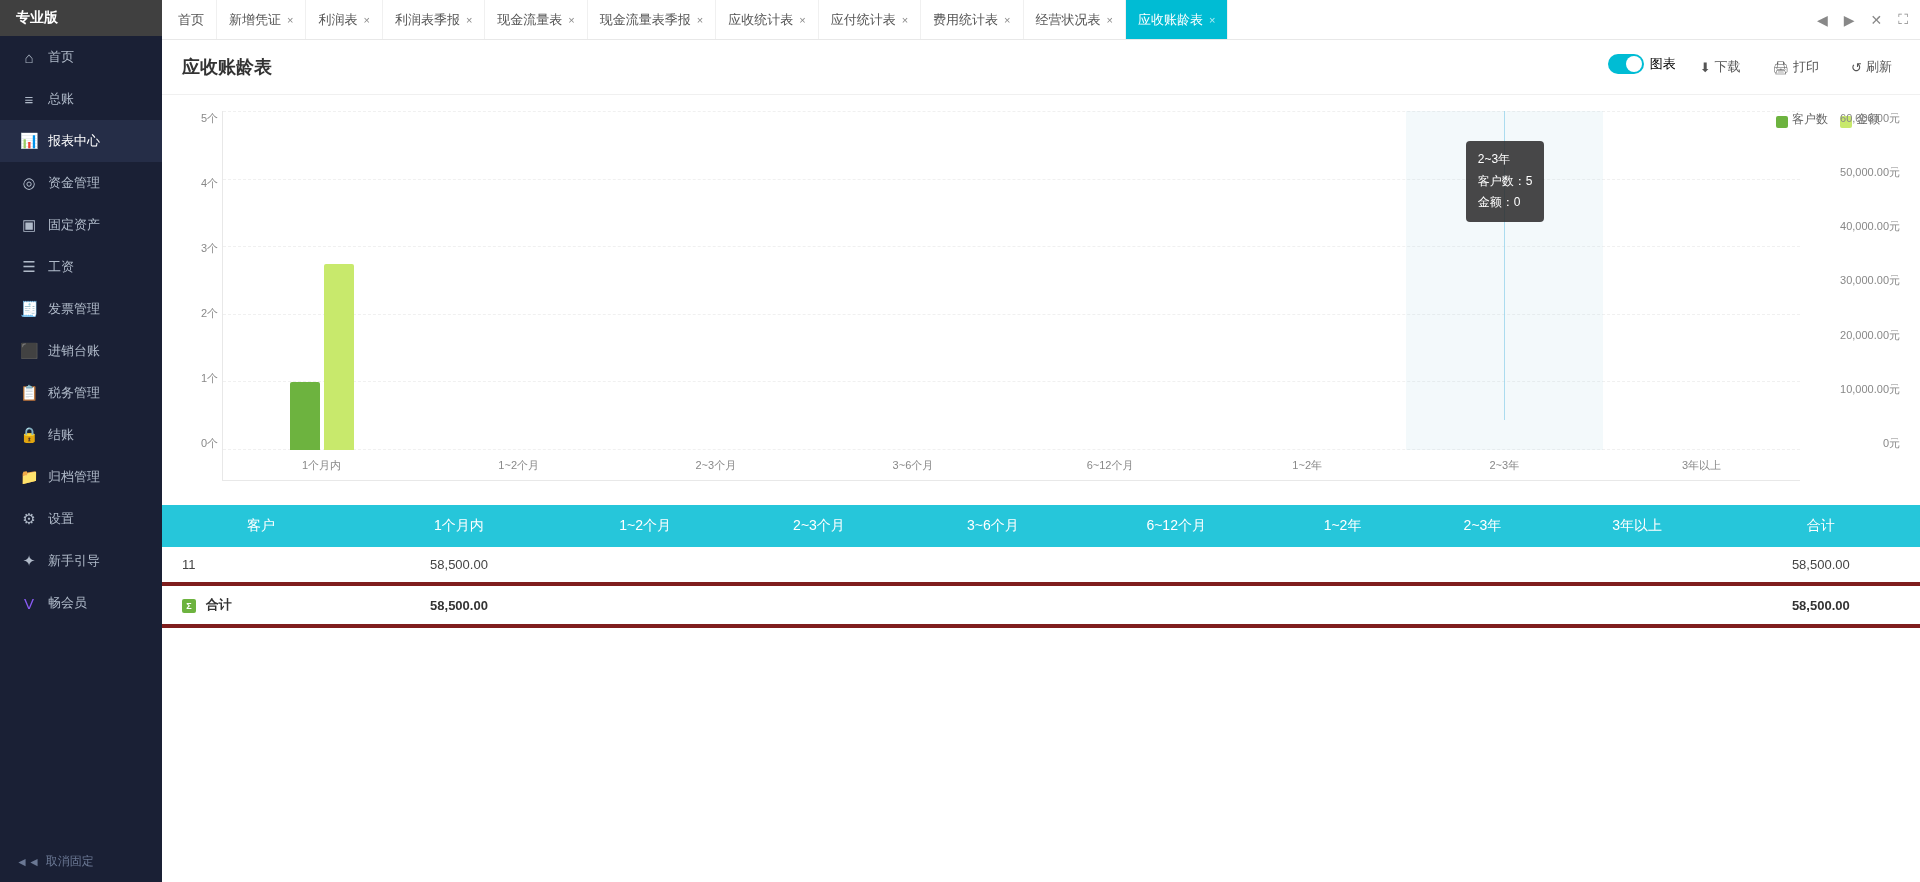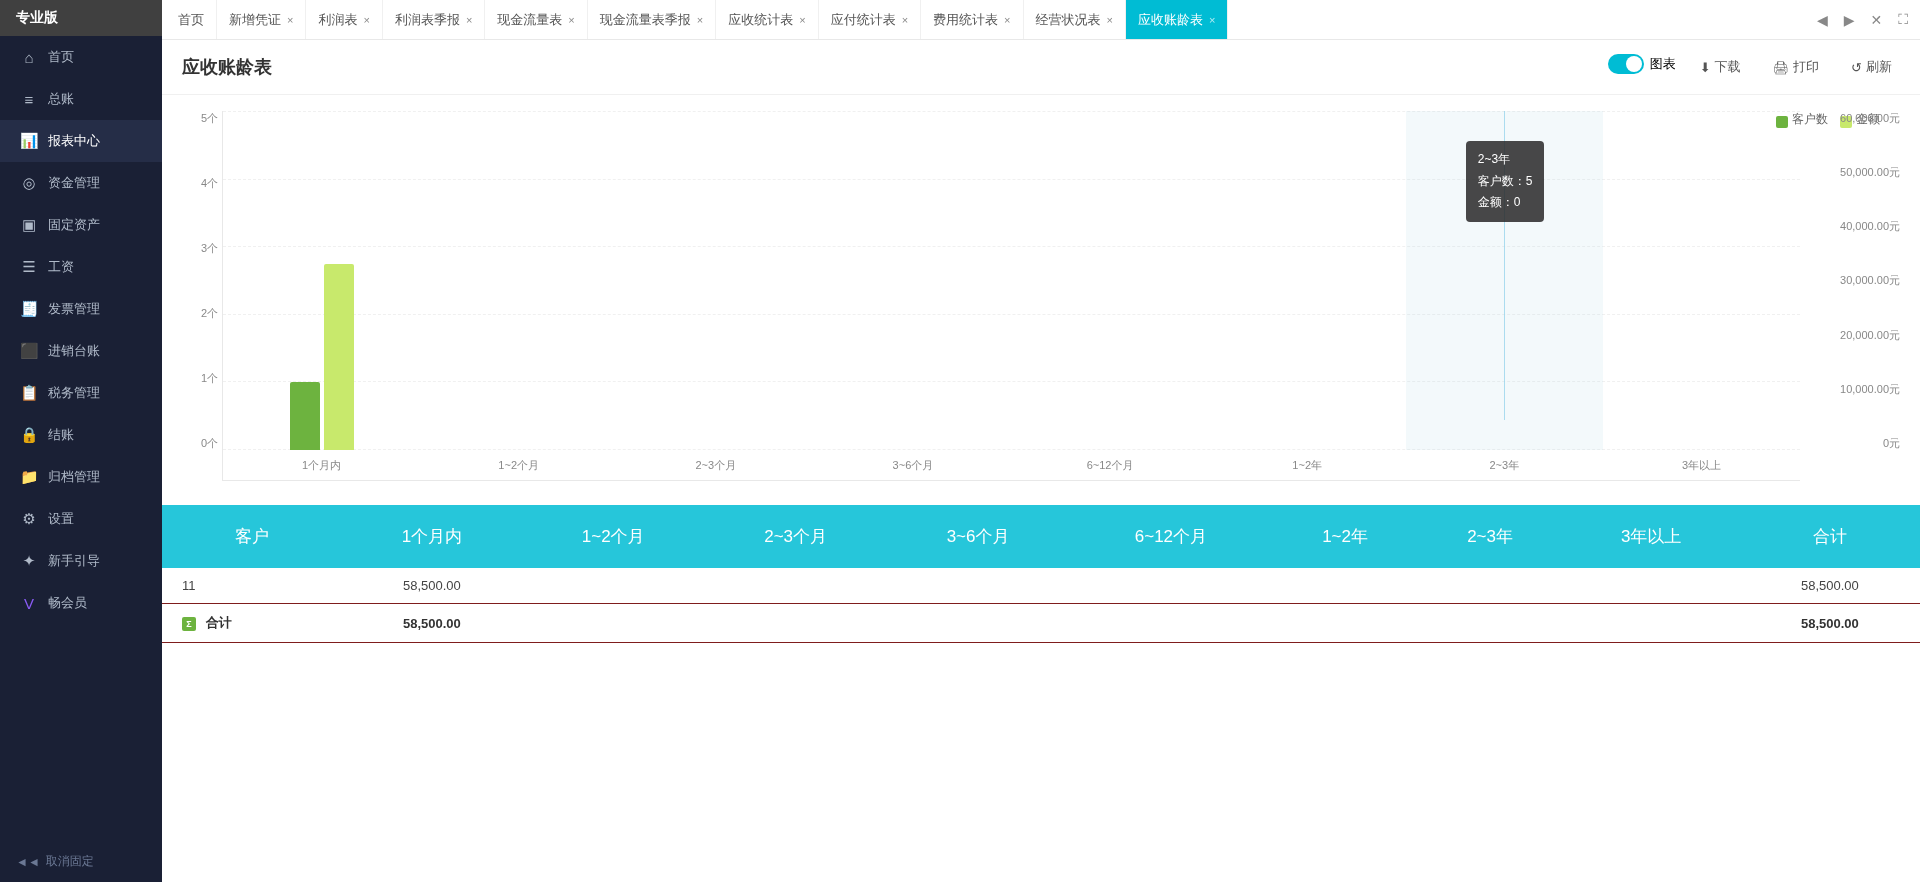--- a/index.html
+++ b/index.html
@@ -290,27 +290,27 @@
     .data-table {
       width: 100%;
       border-collapse: collapse;
       background: white;
     }
     .data-table thead tr {
       background: #26c6da;
       color: white;
     }
     .data-table thead th {
-      padding: 20px 10px;
-      font-size: 17px;
+      padding: 12px 10px;
+      font-size: 14px;
       font-weight: 500;
       text-align: center;
     }
     .data-table tbody tr {
-      border-bottom: 1px solid #7f1d1d;
+      border-bottom: 4px solid #7f1d1d;
     }
     .data-table tbody td {
       padding: 10px 12px;
       font-size: 13px;
       color: #444;
       text-align: center;
     }
     .data-table tbody td:first-child { text-align: left; padding-left: 20px; }
     .data-table .total-row td {
       font-weight: bold;

